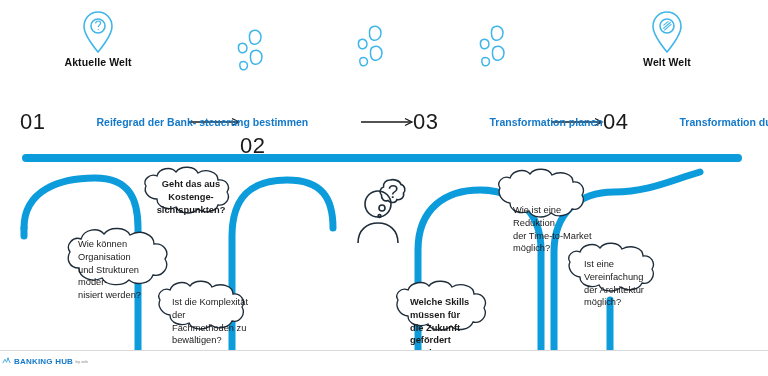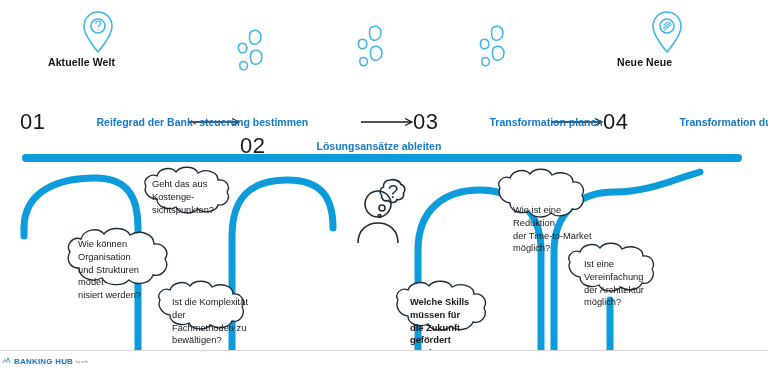--- a/index.html
+++ b/index.html
@@ -5,21 +5,21 @@
   html,body{margin:0;padding:0;}
   body{
     width:768px;height:376px;overflow:hidden;
     background:#ffffff;
     font-family:"Liberation Sans", sans-serif;
     position:relative;
   }
   #stage{position:relative;width:768px;height:376px;}
 
   
-  .pin-block{position:absolute;text-align:left;}
+  .pin-block{position:absolute;text-align:center;}
   .pin-label{
     font-size:10.5px;font-weight:bold;color:#111111;
     letter-spacing:.1px;margin-top:1px;white-space:nowrap;
   }
 
   
   .steps{position:absolute;left:0;top:103px;width:768px;height:40px;}
   .step{position:absolute;display:flex;align-items:center;}
   .step-num{
     font-size:22px;color:#1a1a1a;font-weight:400;
@@ -148,54 +148,52 @@
       <path d="M570,262 C566,256 573,249 580,252 C583,244 595,242 600,248 C605,241 619,242 622,249 C631,244 643,248 643,256 C651,255 656,263 652,269 C656,276 650,285 642,283 C639,290 627,292 621,287 C615,293 602,292 599,285 C591,289 580,285 580,277 C572,276 567,268 570,262 Z"></path>
     </g>
 
   </svg>
 
   <div class="pin-block" style="left:48px;top:55px;width:100px;">
     <div class="pin-label">Aktuelle Welt</div>
   </div>
 
   <div class="pin-block" style="left:617px;top:55px;width:100px;">
-    <div class="pin-label">Neue Neue</div>
+    <div class="pin-label">Welt Welt</div>
   </div>
 
   <div class="steps">
 
     <div class="step" style="left:20px;top:6px;">
       <span class="step-num">01</span>
       <span class="step-txt">Reifegrad der Bank-
 steuerung bestimmen</span>
     </div>
 
     <div class="step" style="left:240px;top:6px;margin-top:24px;">
       <span class="step-num">02</span>
-      <span class="step-txt">Lösungsansätze
-ableiten</span>
     </div>
 
     <div class="step" style="left:413px;top:6px;">
       <span class="step-num">03</span>
       <span class="step-txt">Transformation
 planen</span>
     </div>
 
     <div class="step" style="left:603px;top:6px;">
       <span class="step-num">04</span>
       <span class="step-txt">Transformation
 durchführen</span>
     </div>
 
   </div>
 
   <div class="bluebar"></div>
 
-  <div class="cloud-text" style="left:152px;top:178px;width:78px;">Geht das aus Kostenge-
+  <div class="cloud-text" style="left:152px;top:178px;width:78px;text-align:center;font-weight:bold;">Geht das aus Kostenge-
 sichtspunkten?</div>
 
   <div class="cloud-text" style="left:78px;top:238px;width:90px;">Wie können Organisation
 und Strukturen moder-
 nisiert werden?</div>
 
   <div class="cloud-text" style="left:172px;top:296px;width:80px;">Ist die Komplexität der
 Fachmethoden zu
 bewältigen?</div>
 

